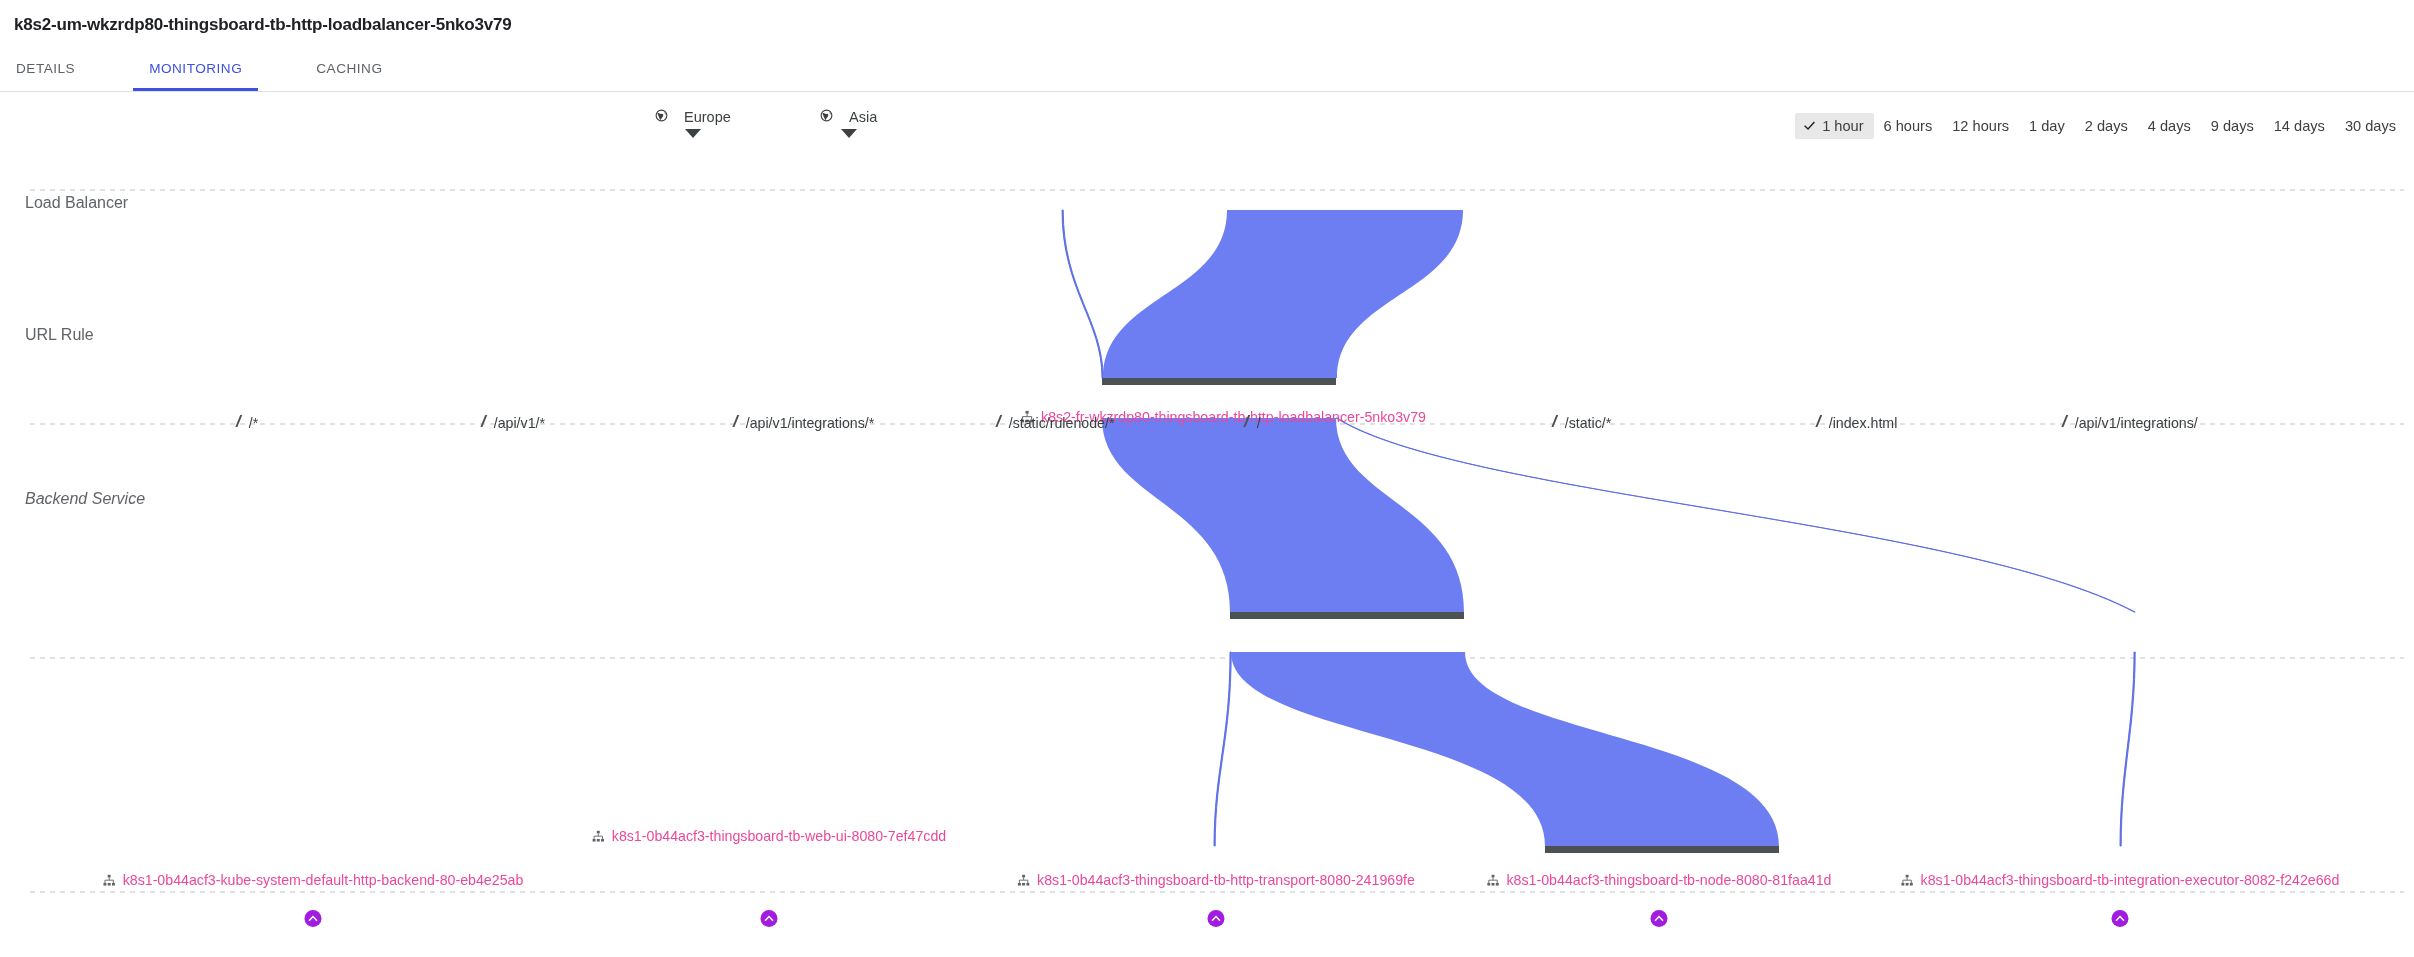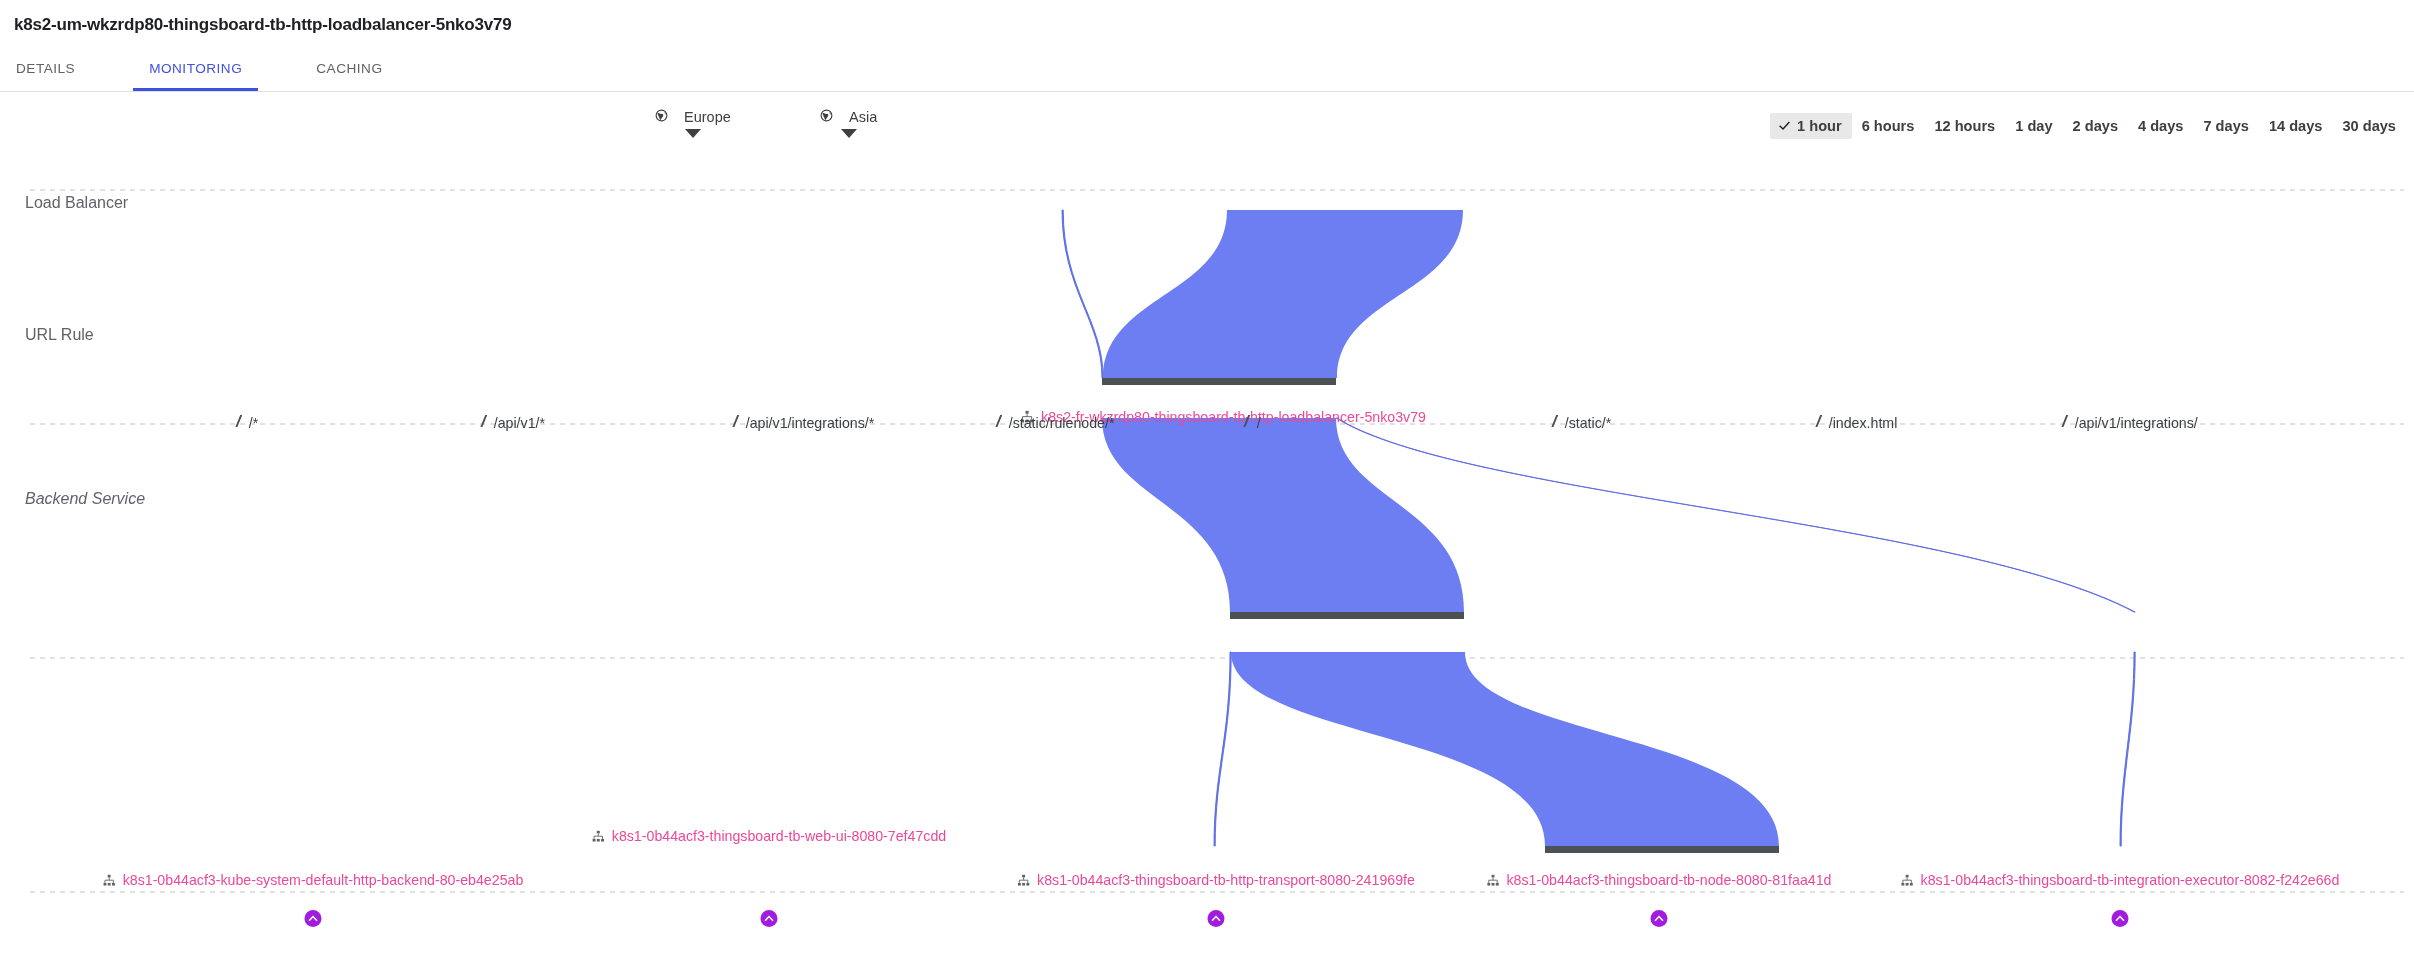--- a/index.html
+++ b/index.html
@@ -57,21 +57,20 @@
     position: absolute;
     right: 8px; top: 113px;
     display: flex; align-items: center;
     font-size: 14.6px; color: #3c4043;
   }
   .tr-item {
     padding: 5px 10px;
     white-space: nowrap;
     cursor: pointer;
     border-radius: 2px;
-    font-weight: bold;
   }
   .tr-item.selected {
     background: #e8e8e8;
     display: flex; align-items: center; gap: 6px;
     padding-left: 8px;
   }
   .tr-check {
     display: inline-block;
     width: 13px; height: 13px;
     position: relative; top: -1px;
@@ -175,21 +174,21 @@
             <path d="M2 8.3 L6.2 12.4 L14 3.6" fill="none" stroke="#202124" stroke-width="1.7"></path>
           </svg>
       </span>
       <span>1 hour</span>
     </div>
     <div class="tr-item">6 hours</div>
     <div class="tr-item">12 hours</div>
     <div class="tr-item">1 day</div>
     <div class="tr-item">2 days</div>
     <div class="tr-item">4 days</div>
-    <div class="tr-item">7 days</div>
+    <div class="tr-item">9 days</div>
     <div class="tr-item">14 days</div>
     <div class="tr-item">30 days</div>
   </div>
 
   <svg id="sankey" viewBox="0 0 2414 827">
     <defs></defs>
 
     <g>
       <line x1="30" y1="60" x2="2404" y2="60" stroke="#d8d8d8" stroke-width="1.4" stroke-dasharray="5 5"></line>
       <line x1="30" y1="294" x2="2404" y2="294" stroke="#d8d8d8" stroke-width="1.4" stroke-dasharray="5 5"></line>

